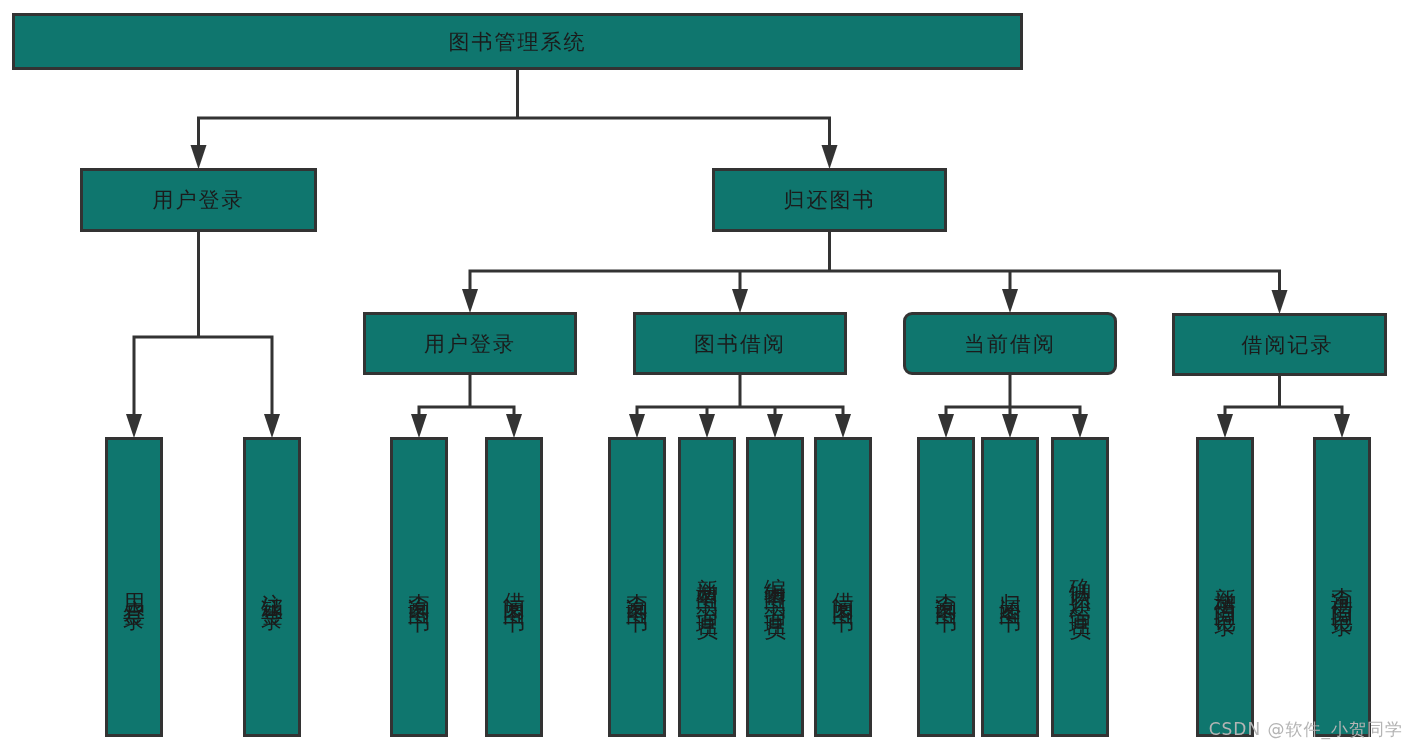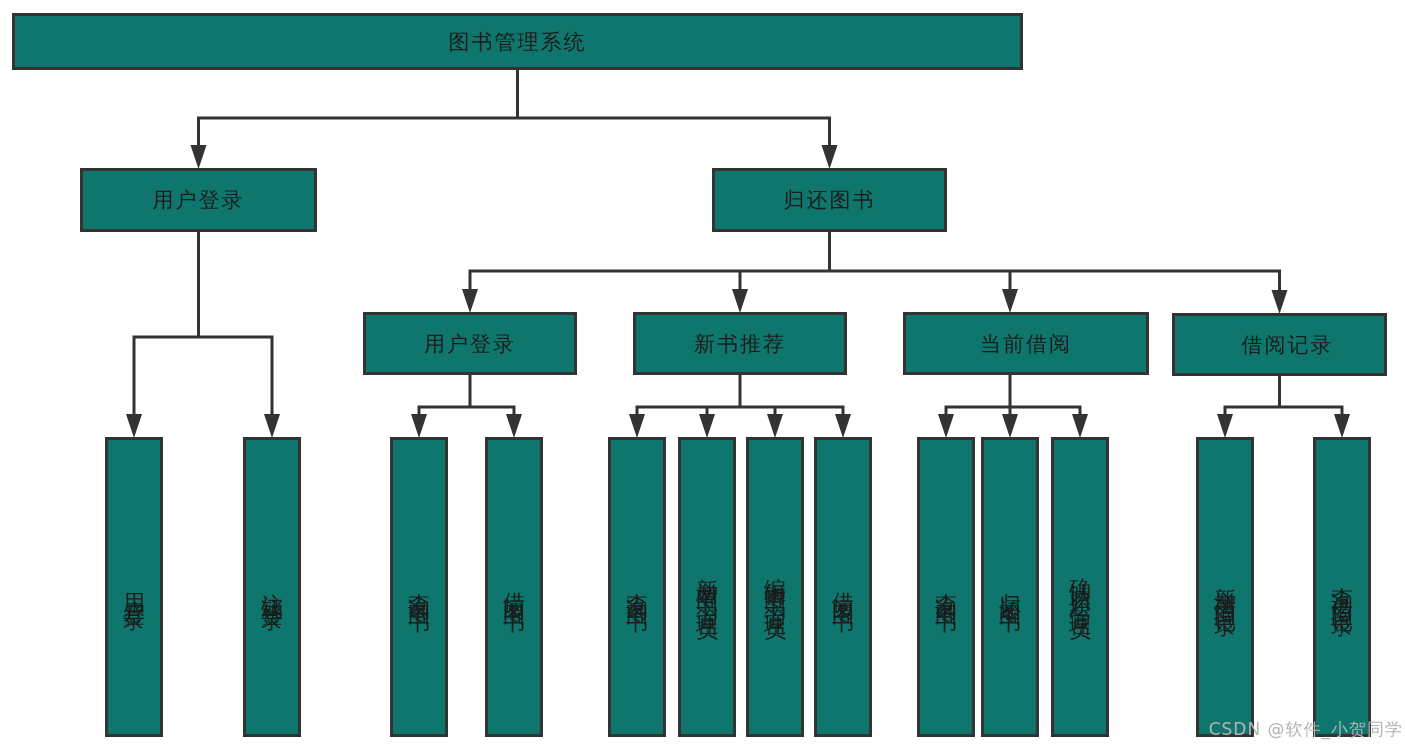--- a/index.html
+++ b/index.html
@@ -88,23 +88,23 @@
     <div class="node h" style="left: 80px; top: 168px; width: 237px; height: 64px;">
       <span class="lbl">用户登录</span>
     </div>
     <div class="node h" style="left: 712px; top: 168px; width: 235px; height: 64px;">
       <span class="lbl">归还图书</span>
     </div>
     <div class="node h" style="left: 363px; top: 312px; width: 214px; height: 63px;">
       <span class="lbl">用户登录</span>
     </div>
     <div class="node h" style="left: 633px; top: 312px; width: 214px; height: 63px;">
-      <span class="lbl">新书推荐</span>
+      <span class="lbl">图书借阅</span>
     </div>
-    <div class="node h" style="left: 903px; top: 312px; width: 246px; height: 63px;">
+    <div class="node h" style="left: 903px; top: 312px; width: 214px; height: 63px; border-radius: 9px;">
       <span class="lbl">当前借阅</span>
     </div>
     <div class="node h" style="left: 1172px; top: 313px; width: 215px; height: 63px; padding-left: 16px;">
       <span class="lbl">借阅记录</span>
     </div>
     <div class="node v" style="left: 105px; top: 437px; width: 58px; height: 300px;">
       <span class="lbl">用户登录</span>
     </div>
     <div class="node v" style="left: 243px; top: 437px; width: 58px; height: 300px;">
       <span class="lbl">注销登录</span>

